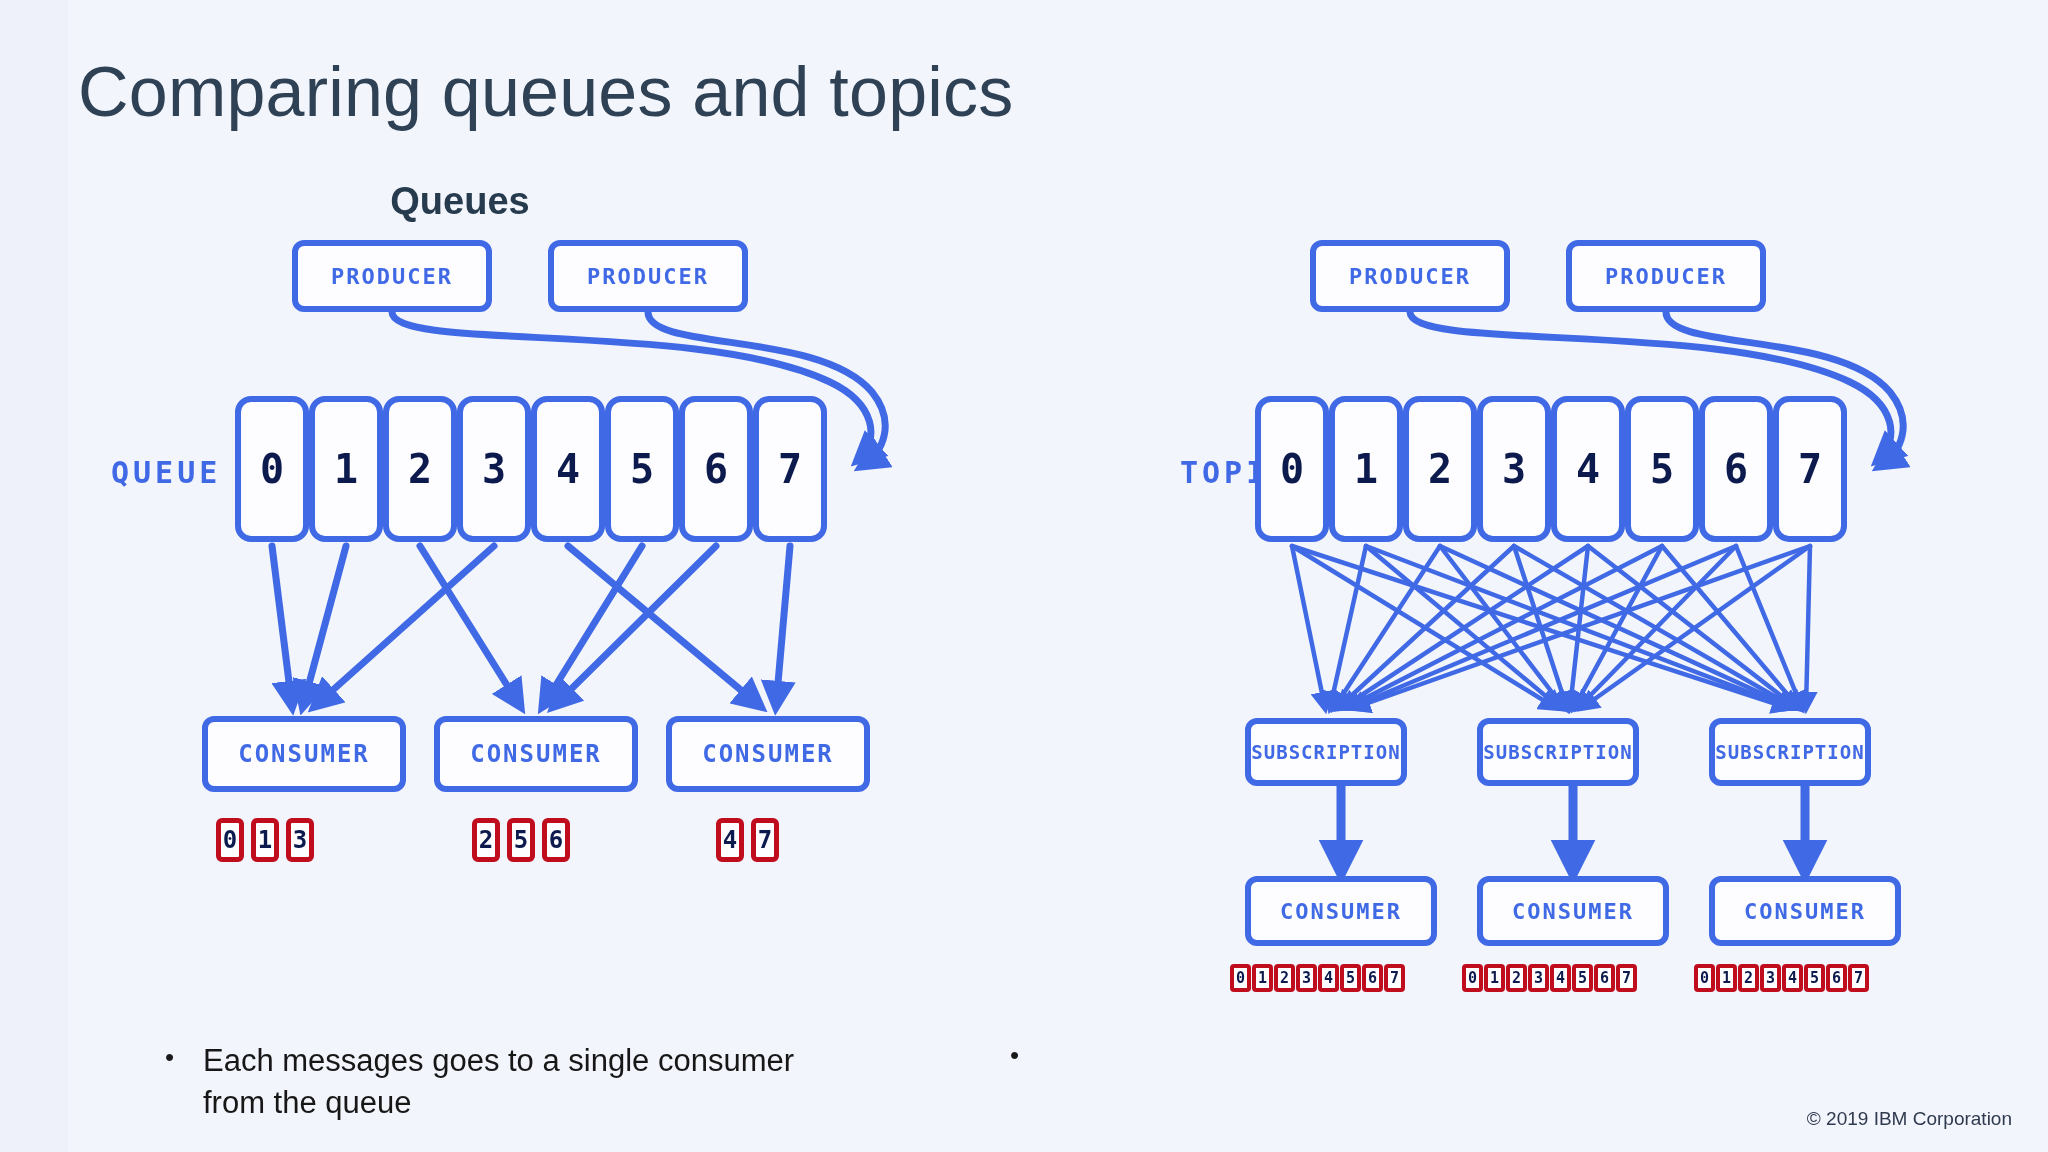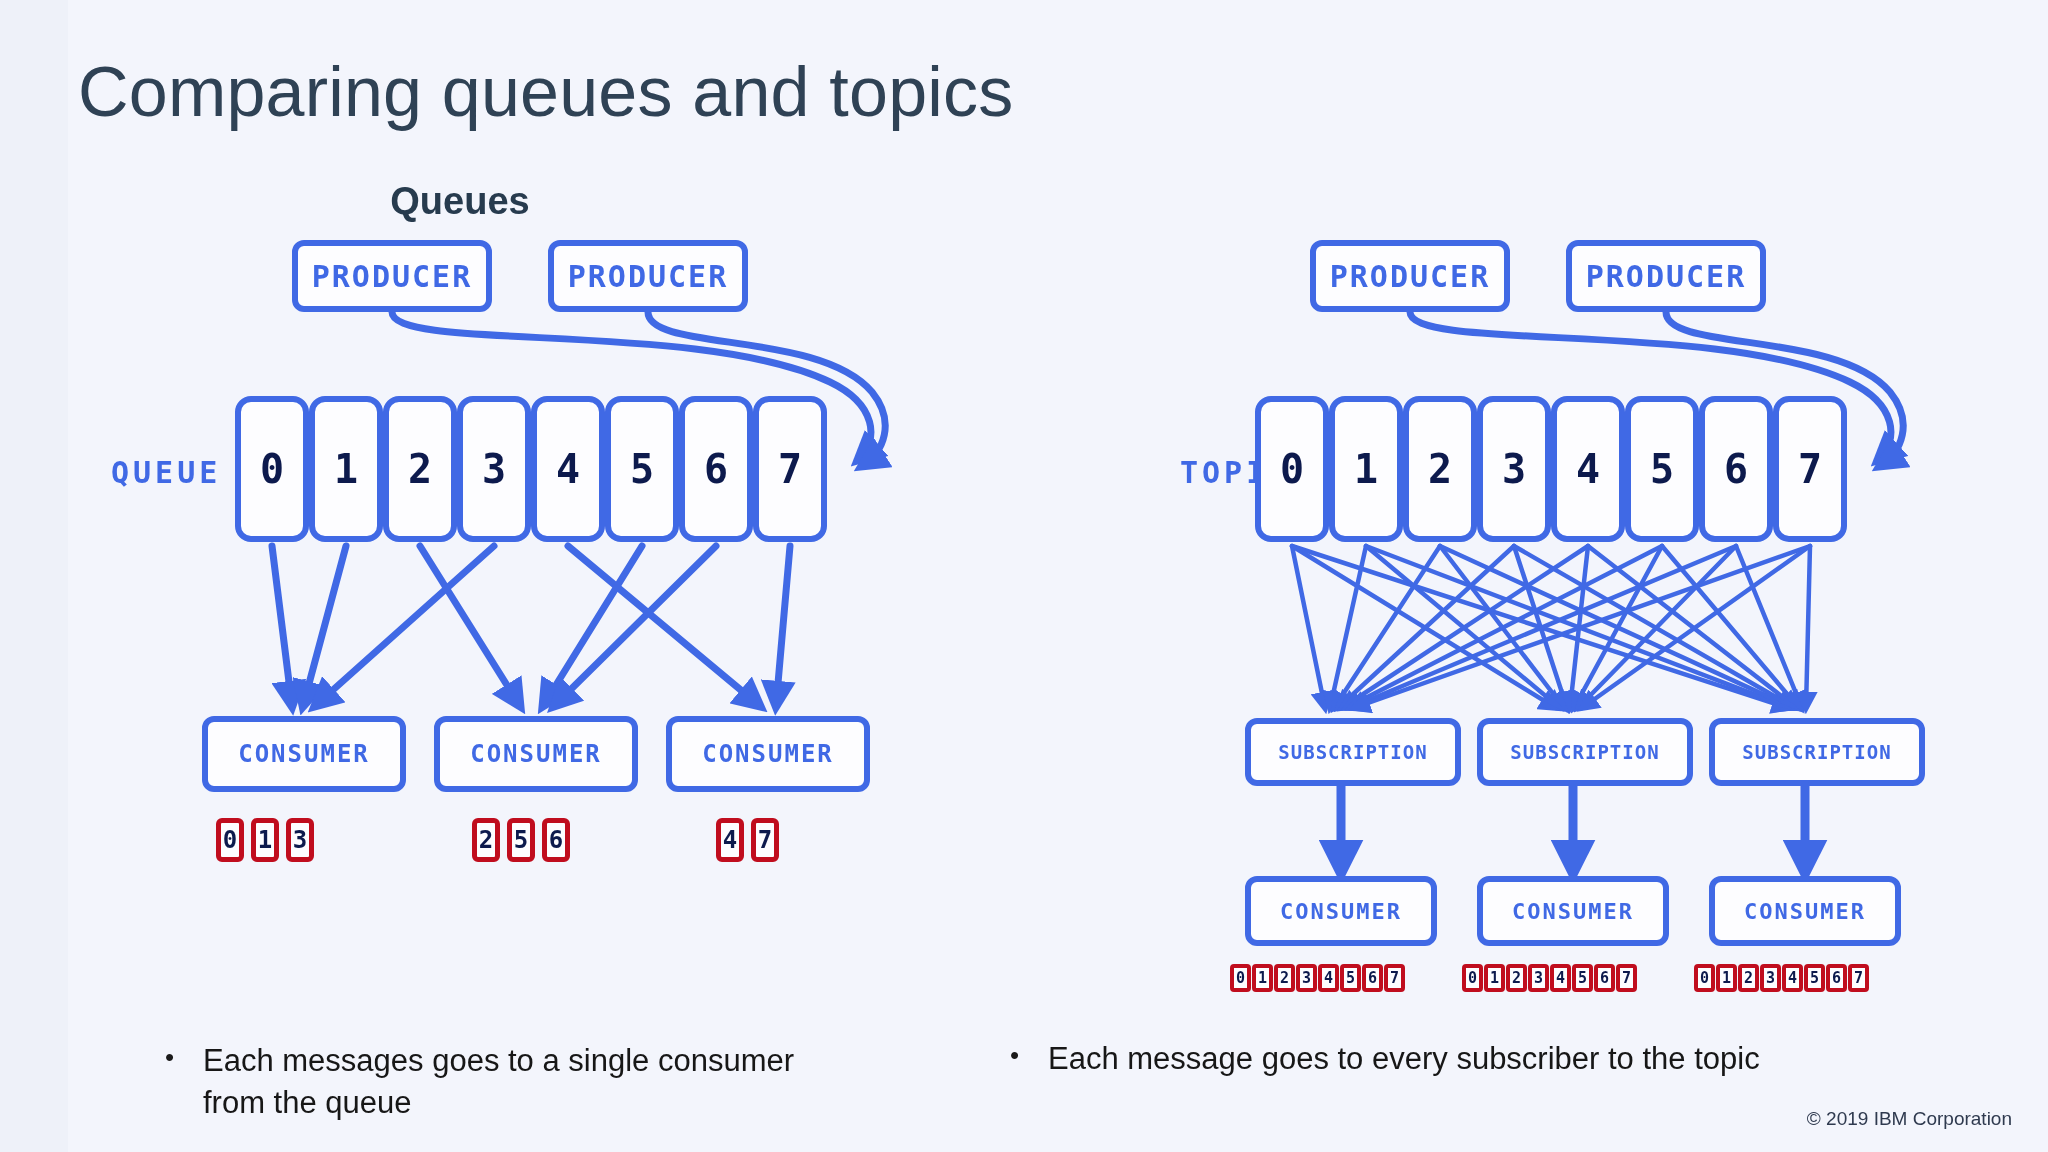--- a/index.html
+++ b/index.html
@@ -29,23 +29,23 @@
     background:#fdfdff;
     border:6px solid #4069e5;
     border-radius:12px;
     box-sizing:border-box;
     display:flex;align-items:center;justify-content:center;
     color:#4069e5;
     font-family:"DejaVu Sans Mono", monospace;
     font-weight:bold;
     letter-spacing:2px;
   }
-  .producer{width:200px;height:72px;font-size:30px;}
+  .producer{width:200px;height:72px;font-size:22px;}
   .consumer-q{width:204px;height:76px;font-size:24px;}
-  .subscription{width:216px;height:68px;font-size:19px;letter-spacing:1px;}
+  .subscription{width:162px;height:68px;font-size:19px;letter-spacing:1px;}
   .consumer-t{width:192px;height:70px;font-size:22px;}
 
   .cell{
     position:absolute;width:74px;height:146px;
     background:#fdfdff;border:6px solid #4069e5;border-radius:16px;
     box-sizing:border-box;
     display:flex;align-items:center;justify-content:center;
     color:#0d1a4d;font-size:40px;font-weight:bold;
     font-family:"DejaVu Sans Mono", monospace;
   }
@@ -294,18 +294,17 @@
     <div class="msg sm">2</div>
     <div class="msg sm">3</div>
     <div class="msg sm">4</div>
     <div class="msg sm">5</div>
     <div class="msg sm">6</div>
     <div class="msg sm">7</div>
   </div>
 
   <div class="bullet" style="left:1010px;top:1038px;width:840px;">
     <span class="dot">•</span>
-    <span class="btxt" style="max-width:820px;white-space:nowrap;">Each message goes to every subscriber to the topic</span>
   </div>
 
   <div class="footer">© 2019 IBM Corporation</div>
 
 </div>
 
 </body></html>

